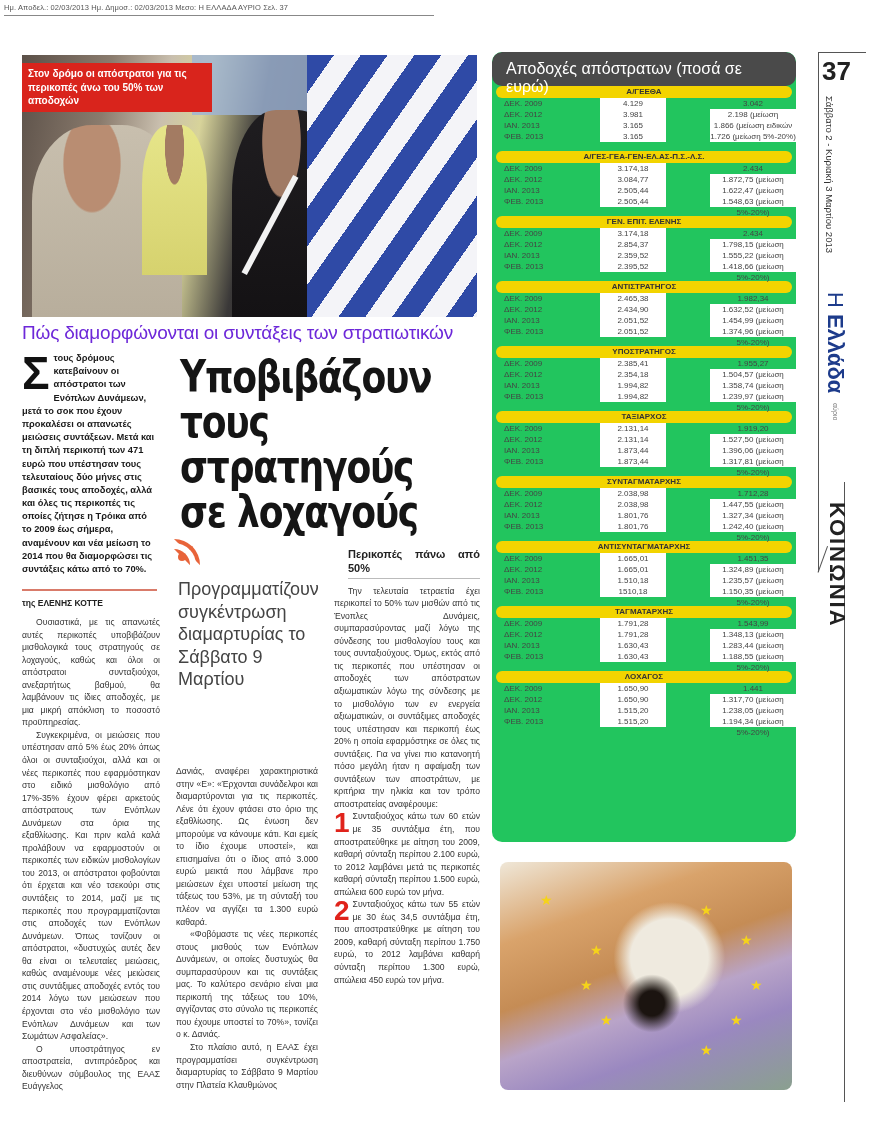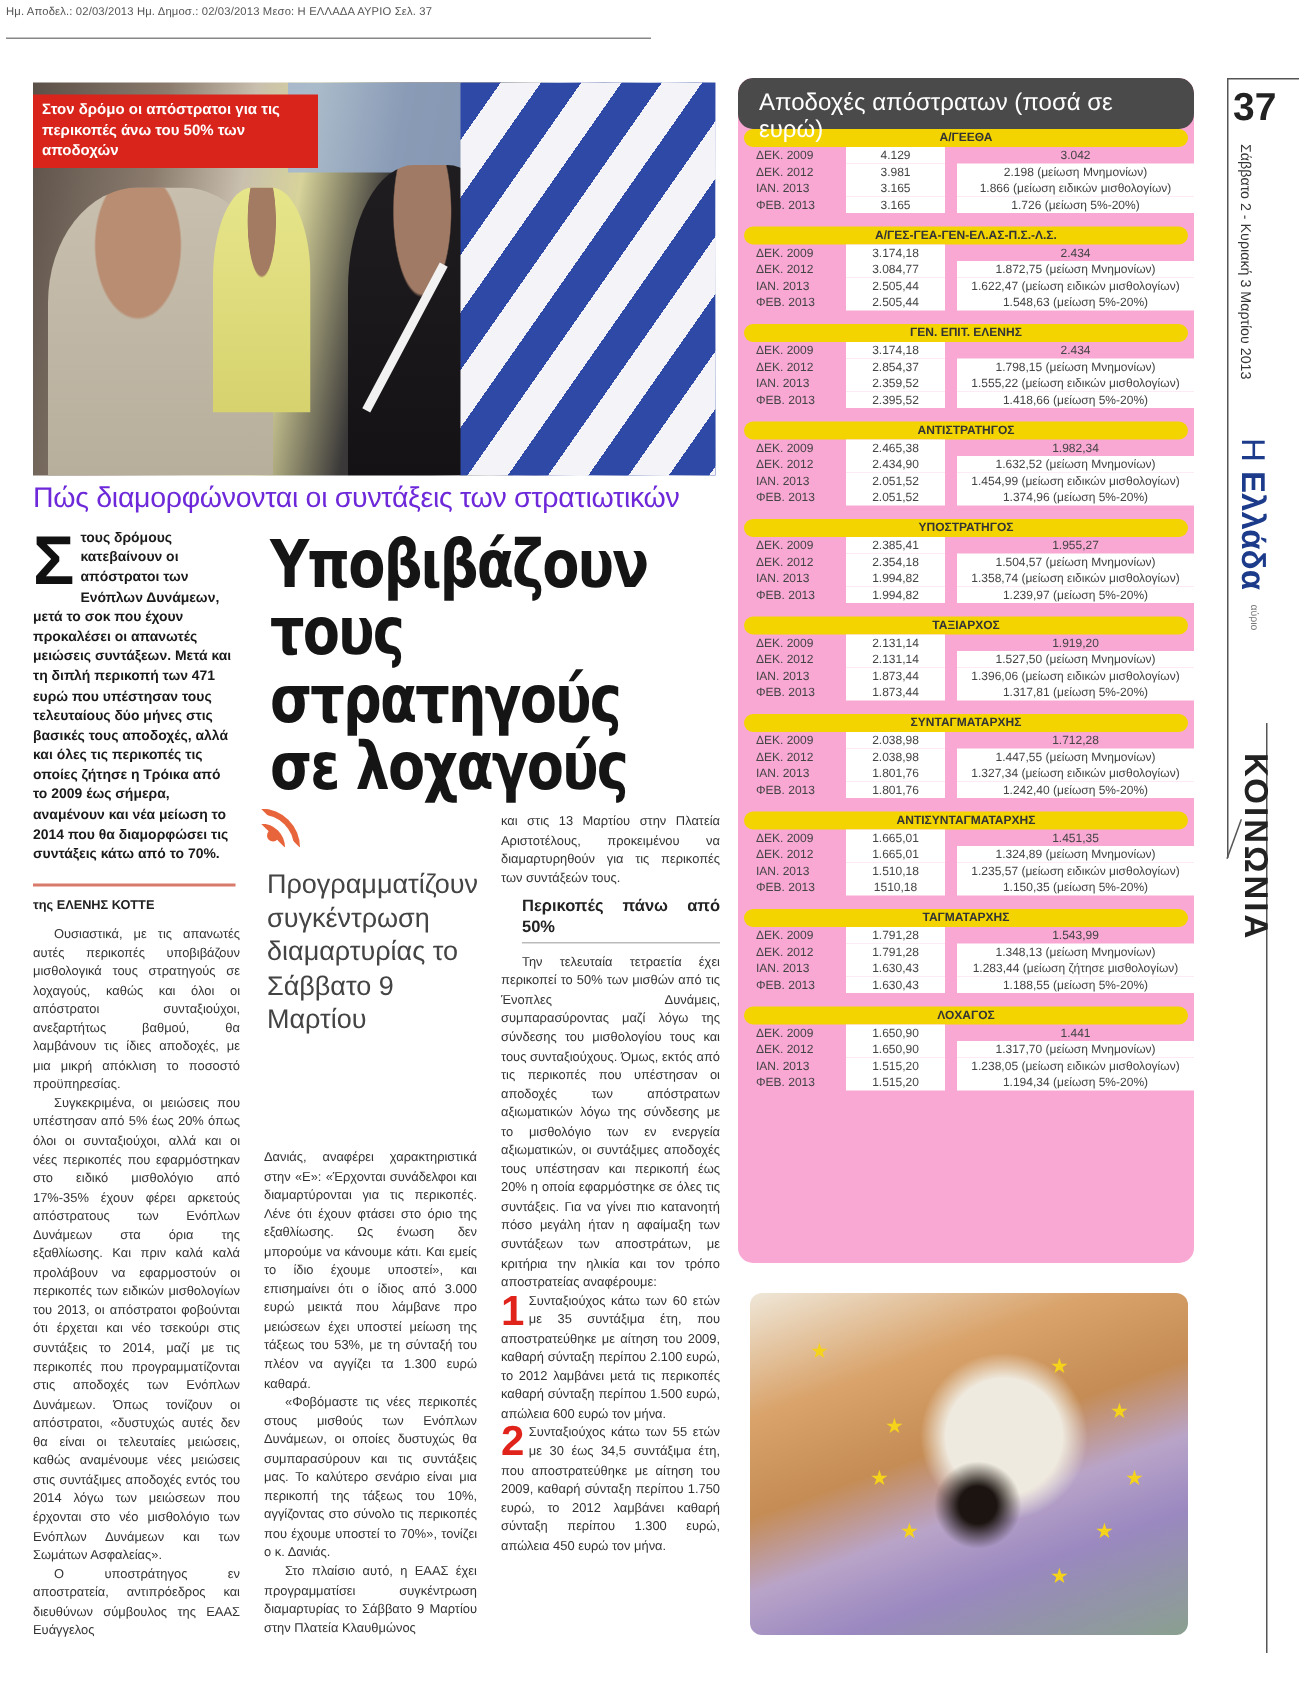--- a/index.html
+++ b/index.html
@@ -1,19 +1,19 @@
 <!DOCTYPE html>
 <html><head>
 <meta charset="utf-8">
 <style>
   * { box-sizing: border-box; margin: 0; padding: 0; }
   html, body { width: 871px; height: 1135px; background: #ffffff; overflow: hidden; }
   body { position: relative; font-family: "Liberation Sans", sans-serif; color: #222; }
 
-  .clip-meta { position: absolute; left: 4px; top: 3px; width: 430px; font-size: 7.5px; color: #555; border-bottom: 1px solid #888; padding-bottom: 13px; letter-spacing: 0.1px; }
+  .clip-meta { position: absolute; left: 4px; top: 3px; width: 430px; font-size: 7.5px; color: #555; border-bottom: 1px solid #888; padding-bottom: 3px; letter-spacing: 0.1px; }
 
   
   .photo { position: absolute; left: 22px; top: 55px; width: 455px; height: 262px; overflow: hidden;
     background: linear-gradient(100deg, #5b5048 0%, #8a7b6d 18%, #c9bfae 30%, #d7d39a 38%, #3a3838 50%, #2a2628 62%, #f0f0f4 70%, #2b3f94 76%, #f4f4f8 82%, #2f4aa6 88%, #ededf3 94%, #2f4aa6 100%); }
   .photo .sky { position: absolute; left: 170px; top: 0; width: 150px; height: 60px; background: #9eb4d6; opacity: 0.8; }
   .photo .flag { position: absolute; right: 0; top: 0; width: 170px; height: 262px;
     background: repeating-linear-gradient(125deg, #2f4aa6 0 22px, #f4f4f8 22px 44px); }
   .photo .man1 { position: absolute; left: 10px; top: 70px; width: 150px; height: 192px; background: radial-gradient(ellipse at 40% 20%, #b98d72 0 22%, transparent 23%), linear-gradient(#c8bfae, #b8ae9c); border-radius: 40% 40% 0 0; }
   .photo .man2 { position: absolute; left: 120px; top: 70px; width: 65px; height: 150px; background: radial-gradient(ellipse at 50% 15%, #a37b62 0 20%, transparent 21%), linear-gradient(#e6e58a, #d6d26e); border-radius: 40% 40% 0 0; }
   .photo .man3 { position: absolute; left: 210px; top: 55px; width: 110px; height: 207px; background: radial-gradient(ellipse at 45% 15%, #a07a64 0 22%, transparent 23%), linear-gradient(#1f1d20, #141214); border-radius: 40% 40% 0 0; }
@@ -40,29 +40,29 @@
   .rss .arc1, .rss .arc2 { position: absolute; left: 0; bottom: 0; border: 4px solid #e8643a; border-left-color: transparent; border-bottom-color: transparent; border-radius: 0 100% 0 0; }
   .rss .arc1 { width: 16px; height: 16px; left: -4px; bottom: -4px; }
   .rss .arc2 { width: 26px; height: 26px; left: -4px; bottom: -4px; }
   .sidebar-title { position: absolute; left: 178px; top: 578px; width: 140px; font-size: 18px; line-height: 1.25; color: #444; }
 
   .subhead { font-weight: bold; font-size: 11px; color: #222; line-height: 1.3; margin: 6px 0 6px 14px; border-bottom: 1px solid #bbb; padding-bottom: 2px; }
   .num { float: left; font-size: 28px; line-height: 22px; font-weight: bold; color: #e0231b; margin: 2px 3px 0 0; }
   .col3 p.np { text-indent: 0; }
 
   
-  .tbox { position: absolute; left: 492px; top: 52px; width: 304px; height: 790px; background: #f9a8d4; border-radius: 10px; overflow: hidden; }
+  .tbox { position: absolute; left: 492px; top: 52px; width: 304px; height: 790px; background: #22c55e; border-radius: 10px; overflow: hidden; }
   .tbox-title { height: 34px; background: #4a4a4a; color: #fff; font-size: 16px; padding: 8px 14px; border-radius: 10px 10px 10px 10px; }
   .col-heads { display: flex; height: 30px; font-size: 7.5px; font-weight: bold; color: #333; text-align: center; line-height: 1.3; padding-top: 4px; }
   .col-heads .c0 { width: 72px; }
   .col-heads .c1 { width: 66px; }
   .col-heads .c2 { flex: 1; }
   .group { margin-bottom: 9px; }
   .ghead { height: 12px; margin: 0 4px; background: #f3d400; border-radius: 6px; text-align: center; font-size: 8px; font-weight: bold; color: #333; line-height: 12px; }
-  .grow { display: flex; height: 11px; font-size: 8px; color: #444; line-height: 11px; }
+  .grow { display: flex; height: 11px; font-size: 8px; color: #444; line-height: 11px; gap: 36px; }
   .grow .c0 { width: 72px; padding-left: 12px; }
   .grow .c1 { width: 66px; background: #ffffff; text-align: center; }
   .grow .c2 { flex: 1; text-align: center; margin-left: 8px; background: #ffffff; }
   .grow.first .c2 { background: transparent; }
   .money-img { position: absolute; left: 500px; top: 862px; width: 292px; height: 228px; border-radius: 8px;
     background: radial-gradient(circle at 52% 62%, #1b1410 0 6%, transparent 14%), radial-gradient(circle at 58% 42%, #efeadf 0 18%, transparent 26%),
       linear-gradient(160deg, #efe7d8 0%, #d9a36b 25%, #c58c55 45%, #b9a4c8 60%, #9a88c0 75%, #8aa08f 100%); }
   .money-img .star { position: absolute; color: #f5d31a; font-size: 14px; }
 
   
@@ -118,21 +118,20 @@
 </div>
 <div class="sidebar-title">Προγραμματίζουν συγκέντρωση διαμαρτυρίας το Σάββατο 9 Μαρτίου</div>
 
 <div class="col col2">
   <p style="text-indent:0">Δανιάς, αναφέρει χαρακτηριστικά στην «Ε»: «Έρχονται συνάδελφοι και διαμαρτύρονται για τις περικοπές. Λένε ότι έχουν φτάσει στο όριο της εξαθλίωσης. Ως ένωση δεν μπορούμε να κάνουμε κάτι. Και εμείς το ίδιο έχουμε υποστεί», και επισημαίνει ότι ο ίδιος από 3.000 ευρώ μεικτά που λάμβανε προ μειώσεων έχει υποστεί μείωση της τάξεως του 53%, με τη σύνταξή του πλέον να αγγίζει τα 1.300 ευρώ καθαρά.</p>
   <p>«Φοβόμαστε τις νέες περικοπές στους μισθούς των Ενόπλων Δυνάμεων, οι οποίες δυστυχώς θα συμπαρασύρουν και τις συντάξεις μας. Το καλύτερο σενάριο είναι μια περικοπή της τάξεως του 10%, αγγίζοντας στο σύνολο τις περικοπές που έχουμε υποστεί το 70%», τονίζει ο κ. Δανιάς.</p>
   <p>Στο πλαίσιο αυτό, η ΕΑΑΣ έχει προγραμματίσει συγκέντρωση διαμαρτυρίας το Σάββατο 9 Μαρτίου στην Πλατεία Κλαυθμώνος</p>
 </div>
 
 <div class="col col3">
-  <p class="np">και στις 13 Μαρτίου στην Πλατεία Αριστοτέλους, προκειμένου να διαμαρτυρηθούν για τις περικοπές των συντάξεών τους.</p>
   <div class="subhead">Περικοπές πάνω από 50%</div>
   <p>Την τελευταία τετραετία έχει περικοπεί το 50% των μισθών από τις Ένοπλες Δυνάμεις, συμπαρασύροντας μαζί λόγω της σύνδεσης του μισθολογίου τους και τους συνταξιούχους. Όμως, εκτός από τις περικοπές που υπέστησαν οι αποδοχές των απόστρατων αξιωματικών λόγω της σύνδεσης με το μισθολόγιο των εν ενεργεία αξιωματικών, οι συντάξιμες αποδοχές τους υπέστησαν και περικοπή έως 20% η οποία εφαρμόστηκε σε όλες τις συντάξεις. Για να γίνει πιο κατανοητή πόσο μεγάλη ήταν η αφαίμαξη των συντάξεων των αποστράτων, με κριτήρια την ηλικία και τον τρόπο αποστρατείας αναφέρουμε:</p>
   <p class="np">
     <span class="num">1</span>
     <span>Συνταξιούχος κάτω των 60 ετών με 35 συντάξιμα έτη, που αποστρατεύθηκε με αίτηση του 2009, καθαρή σύνταξη περίπου 2.100 ευρώ, το 2012 λαμβάνει μετά τις περικοπές καθαρή σύνταξη περίπου 1.500 ευρώ, απώλεια 600 ευρώ τον μήνα.</span>
   </p>
   <p class="np">
     <span class="num">2</span>
     <span>Συνταξιούχος κάτω των 55 ετών με 30 έως 34,5 συντάξιμα έτη, που αποστρατεύθηκε με αίτηση του 2009, καθαρή σύνταξη περίπου 1.750 ευρώ, το 2012 λαμβάνει καθαρή σύνταξη περίπου 1.300 ευρώ, απώλεια 450 ευρώ τον μήνα.</span>
   </p>

